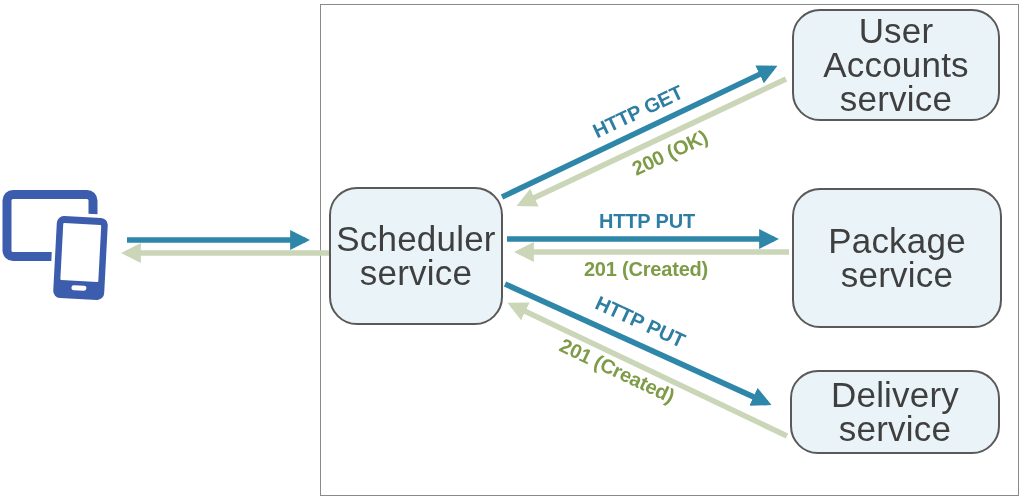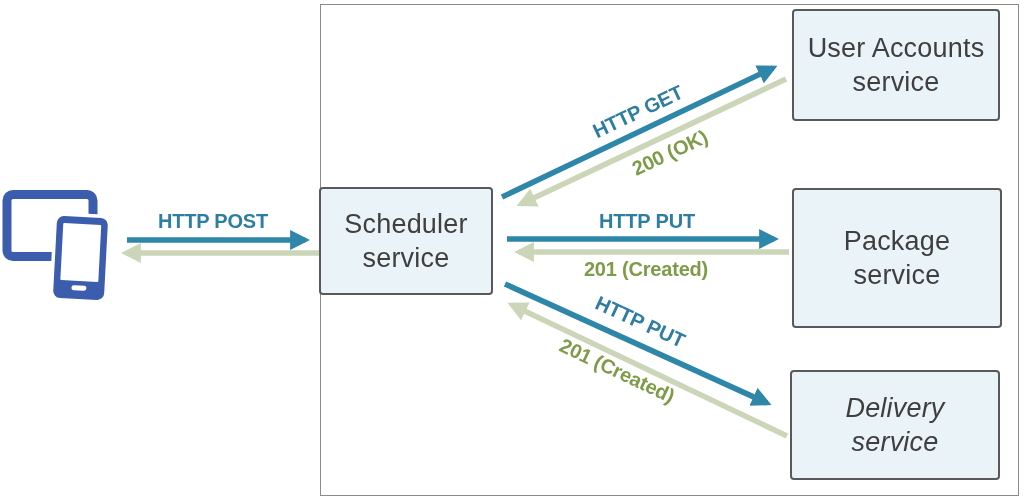--- a/index.html
+++ b/index.html
@@ -15,33 +15,33 @@
     left:320px;top:4px;width:699px;height:492px;
     border:1.5px solid #8a8a8a;
     box-sizing:border-box;
     background:transparent;
   }
   .svc-box{
     position:absolute;
     box-sizing:border-box;
     background:#eaf3f7;
     border:2px solid #595959;
-    border-radius:4px;
+    border-radius:28px;
     display:flex;align-items:center;justify-content:center;
     text-align:center;
     color:#3f3f3f;
-    font-size:27px;
+    font-size:35px;
     line-height:34px;
     white-space:pre-line;
     letter-spacing:0.2px;
   }
-  .box-scheduler{left:319px;top:187px;width:174px;height:108px;}
+  .box-scheduler{left:329px;top:187px;width:174px;height:138px;}
   .box-user-accounts{left:792px;top:9px;width:208px;height:112px;}
   .box-package{left:792px;top:188px;width:210px;height:140px;}
-  .box-delivery{left:790px;top:370px;width:210px;height:110px;font-style:italic;}
+  .box-delivery{left:790px;top:370px;width:210px;height:84px;}
   .arrow-label{
     position:absolute;
     font-weight:700;
     font-size:20px;
     letter-spacing:-0.2px;
     white-space:nowrap;
     transform-origin:center center;
   }
   .req{color:#2e7ea3;}
   .resp{color:#7e9c48;}
@@ -117,21 +117,20 @@
 
   <div class="svc-box box-scheduler">Scheduler
 service</div>
   <div class="svc-box box-user-accounts">User Accounts
 service</div>
   <div class="svc-box box-package">Package
 service</div>
   <div class="svc-box box-delivery">Delivery
 service</div>
 
-  <div class="arrow-label req lbl-post-req">HTTP POST</div>
 
   <div class="arrow-label req lbl-get-req">HTTP GET</div>
   <div class="arrow-label resp lbl-get-resp">200 (OK)</div>
 
   <div class="arrow-label req lbl-putpkg-req">HTTP PUT</div>
   <div class="arrow-label resp lbl-putpkg-resp">201 (Created)</div>
 
   <div class="arrow-label req lbl-putdel-req">HTTP PUT</div>
   <div class="arrow-label resp lbl-putdel-resp">201 (Created)</div>
 

